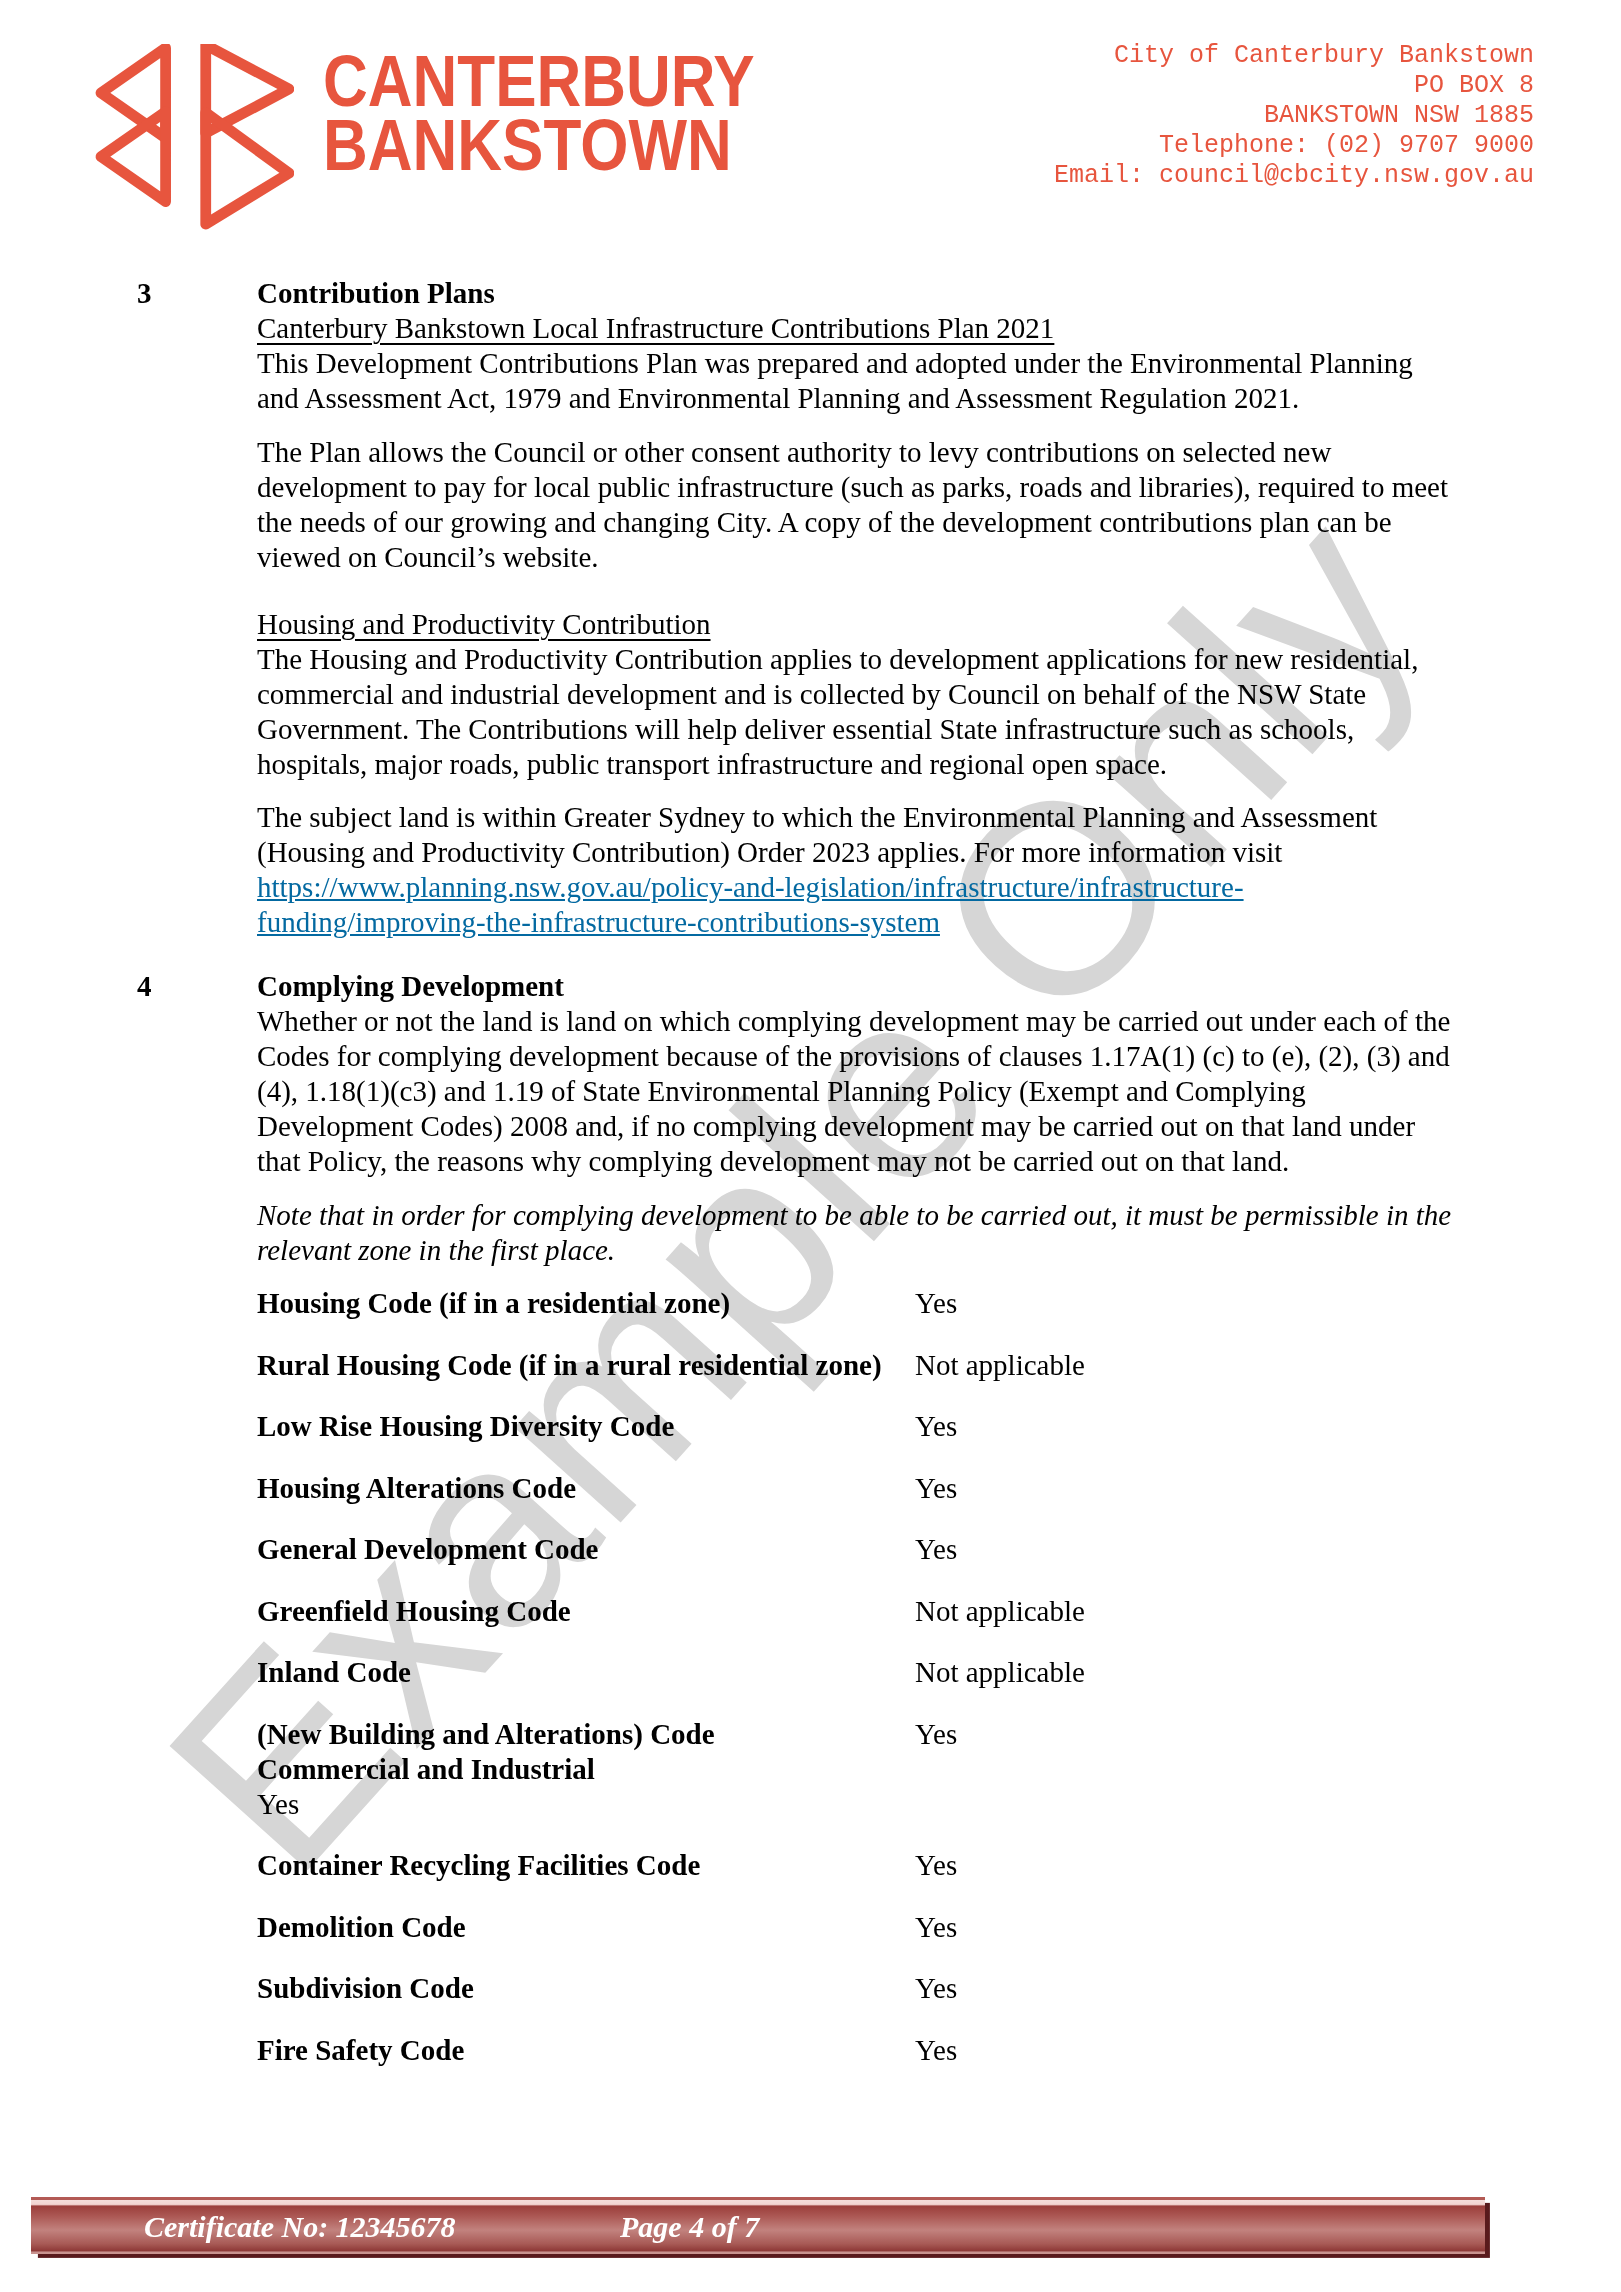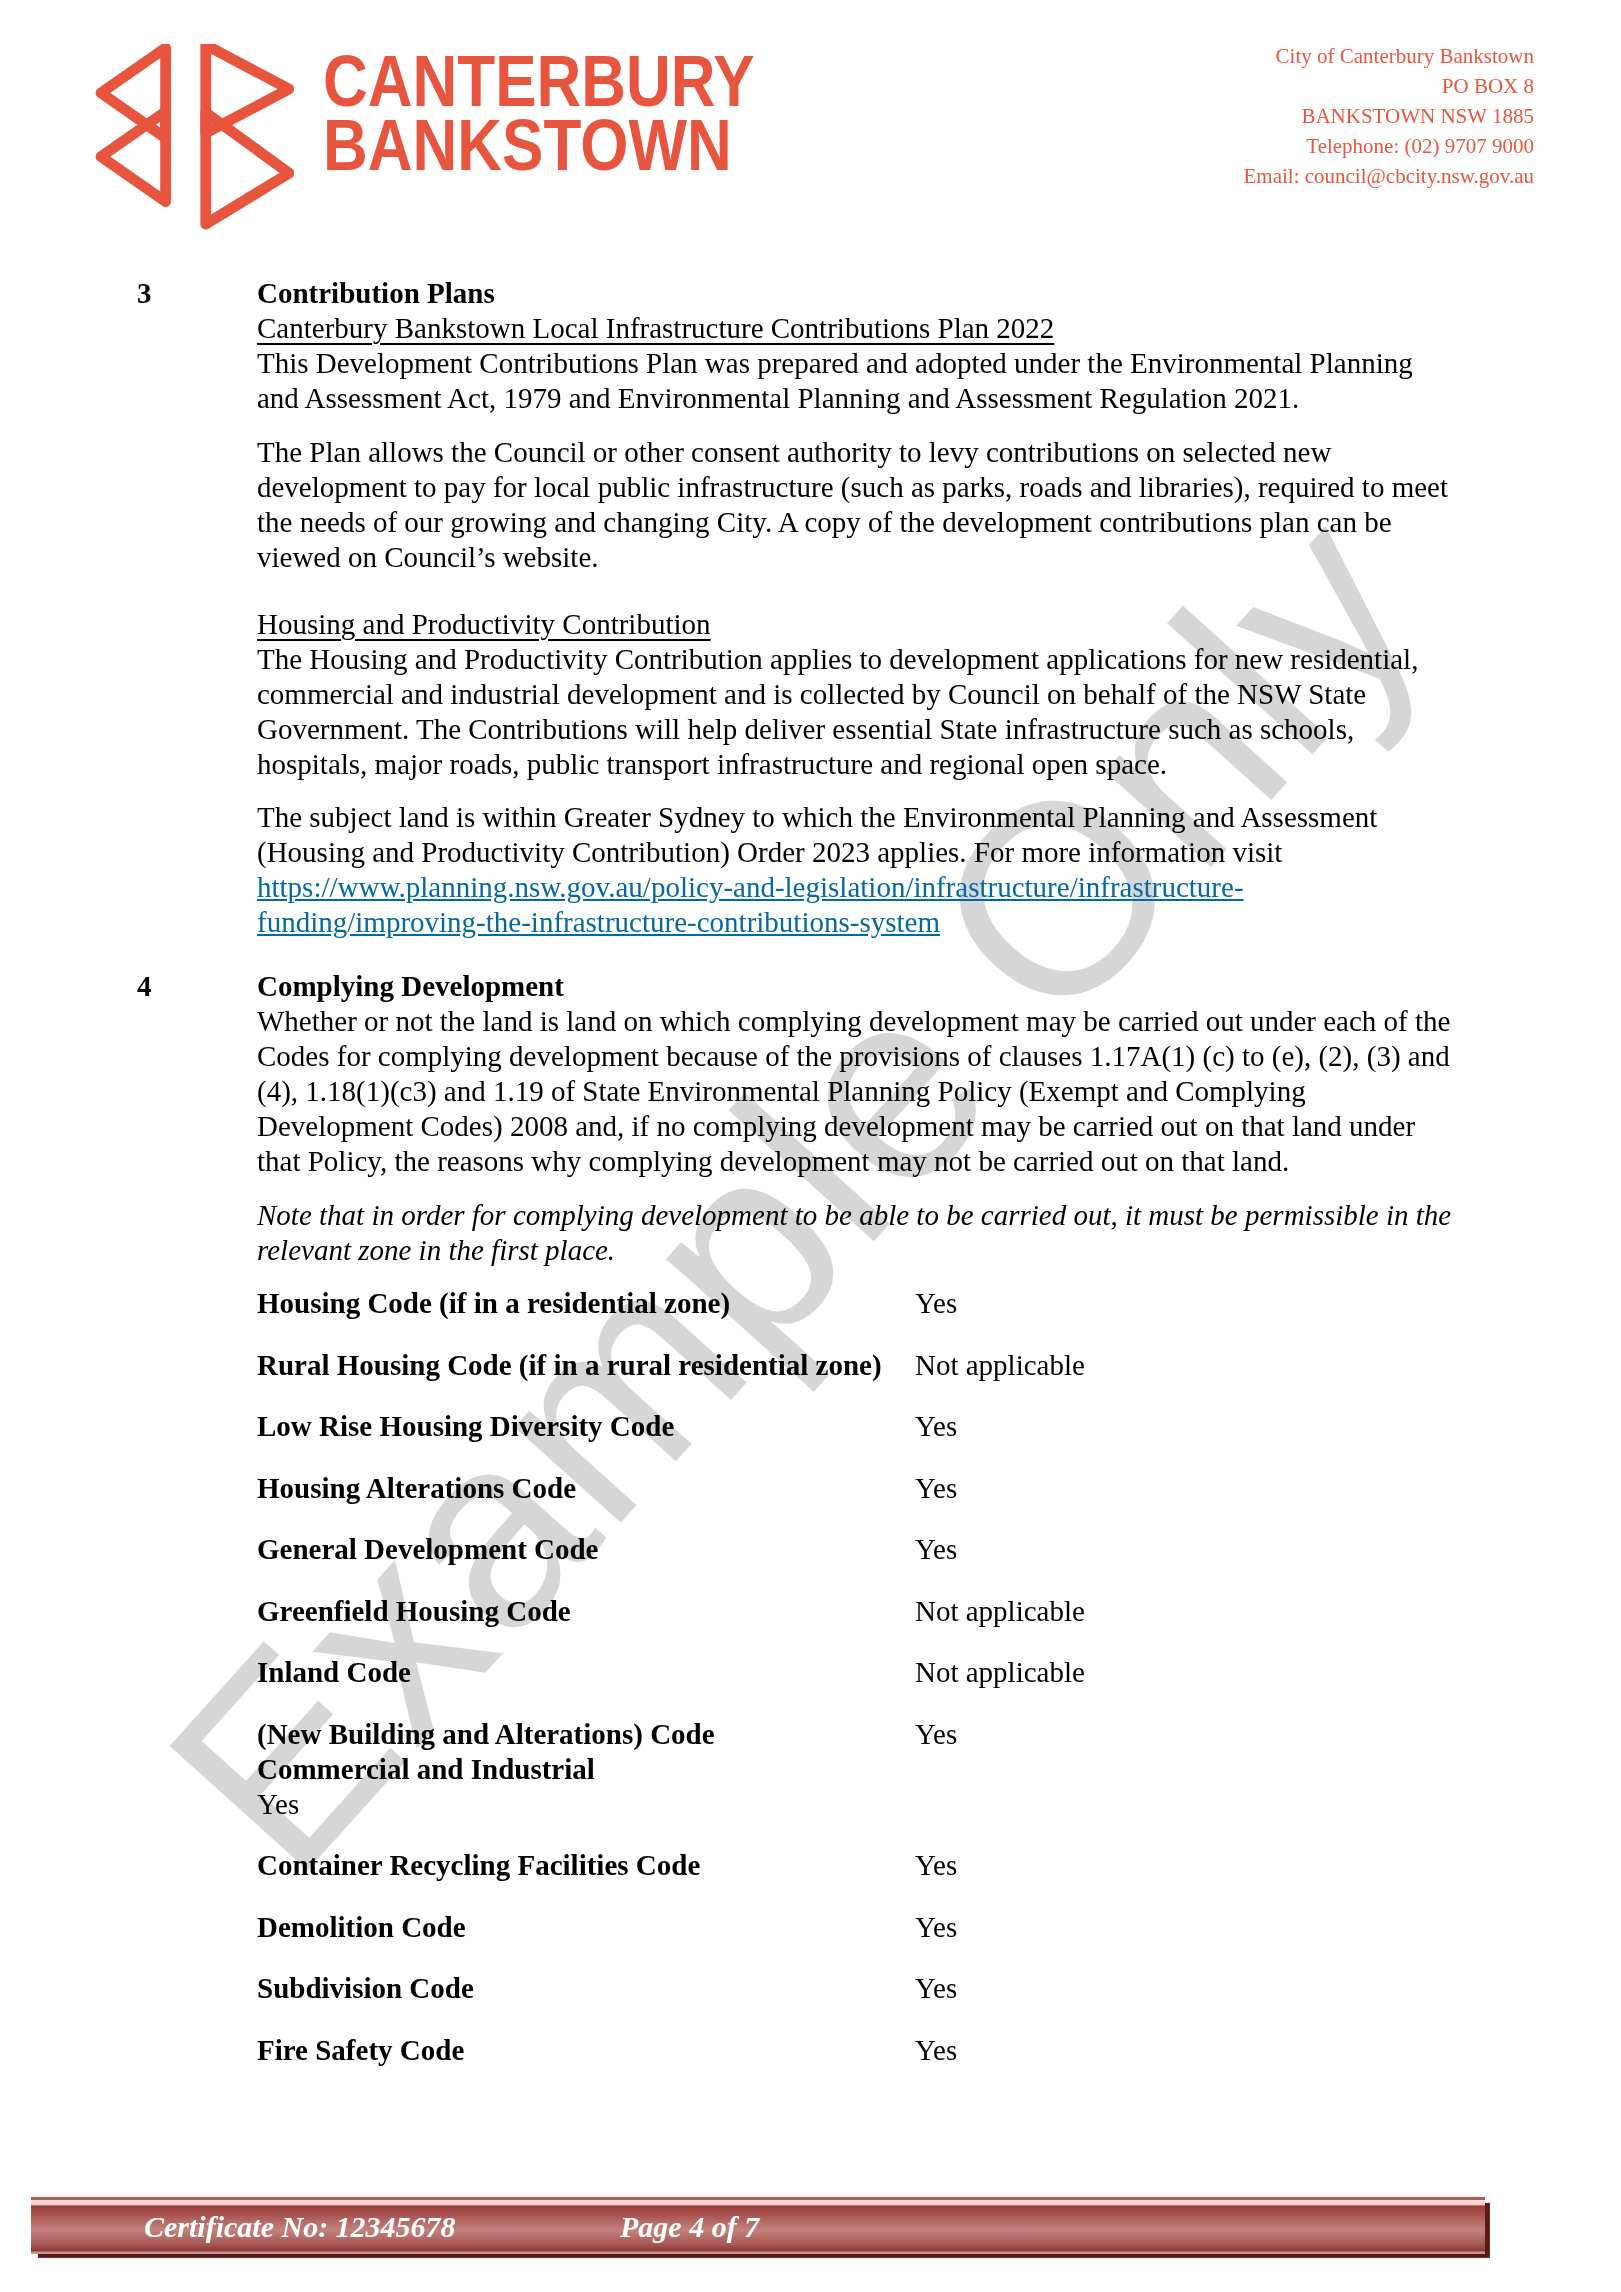--- a/index.html
+++ b/index.html
@@ -20,21 +20,21 @@
   .header{position:relative;height:235px;}
   .logo-mark{position:absolute;left:93px;top:44px;}
   .wordmark{
     position:absolute;left:323px;top:49px;
     font-family:"Liberation Sans",sans-serif;font-weight:bold;
     font-size:62px;line-height:55px;color:#e7553e;letter-spacing:0px;
     transform:scaleY(1.16);transform-origin:top left;white-space:nowrap;
   }
   .contact{
     position:absolute;right:87px;top:41px;text-align:right;
-    font-family:Liberation Serif, serif;font-size:21px;line-height:30px;color:#e7553e;
+    font-family:Liberation Mono, monospace;font-size:25px;line-height:30px;color:#e7553e;
   }
 
   
   .doc-body{padding:41px 151px 0 137px;font-size:29px;line-height:35px;}
   .section{display:grid;grid-template-columns:120px 1213px;margin-bottom:29px;}
   .section-number{font-weight:bold;}
   .section-title{font-weight:bold;margin:0 0 0 0;}
   .subhead{text-decoration:underline;text-decoration-thickness:2px;text-underline-offset:4.9px;margin:0;}
   .subhead.spaced{margin-top:32px;}
   p.para{margin:0 16px 0 0;}
@@ -100,21 +100,21 @@
           <div>Email: council@cbcity.nsw.gov.au</div>
         </div>
     </div>
 
     <div class="doc-body">
 
       <div class="section">
         <div class="section-number">3</div>
         <div>
           <div class="section-title">Contribution Plans</div>
-          <div class="subhead">Canterbury Bankstown Local Infrastructure Contributions Plan 2022</div>
+          <div class="subhead">Canterbury Bankstown Local Infrastructure Contributions Plan 2021</div>
           <p class="para gap-after">This Development Contributions Plan was prepared and adopted under the Environmental Planning and Assessment Act, 1979 and Environmental Planning and Assessment Regulation 2021.</p>
           <p class="para">The Plan allows the Council or other consent authority to levy contributions on selected new development to pay for local public infrastructure (such as parks, roads and libraries), required to meet the needs of our growing and changing City. A copy of the development contributions plan can be viewed on Council’s website.</p>
           <div class="subhead spaced">Housing and Productivity Contribution</div>
           <p class="para gap-after">The Housing and Productivity Contribution applies to development applications for new residential, commercial and industrial development and is collected by Council on behalf of the NSW State Government. The Contributions will help deliver essential State infrastructure such as schools, hospitals, major roads, public transport infrastructure and regional open space.</p>
           <p class="para"><span>The subject land is within Greater Sydney to which the Environmental Planning and Assessment (Housing and Productivity Contribution) Order 2023 applies. For more information visit</span><br>
             <a class="doclink" href="#">https://www.planning.nsw.gov.au/policy-and-legislation/infrastructure/infrastructure-funding/improving-the-infrastructure-contributions-system</a>
           </p>
         </div>
       </div>
 

